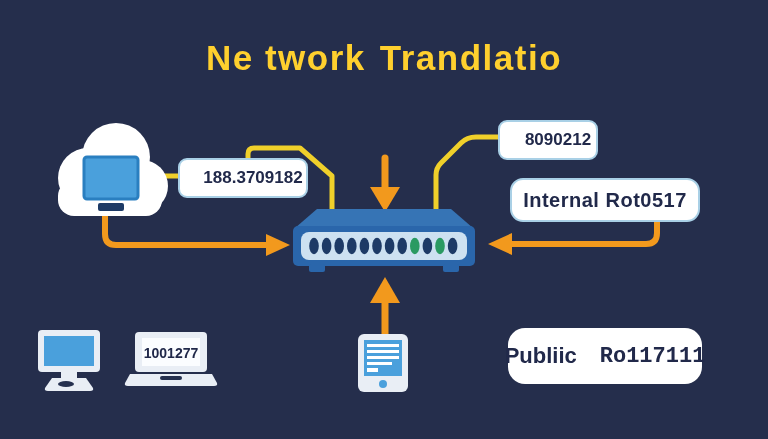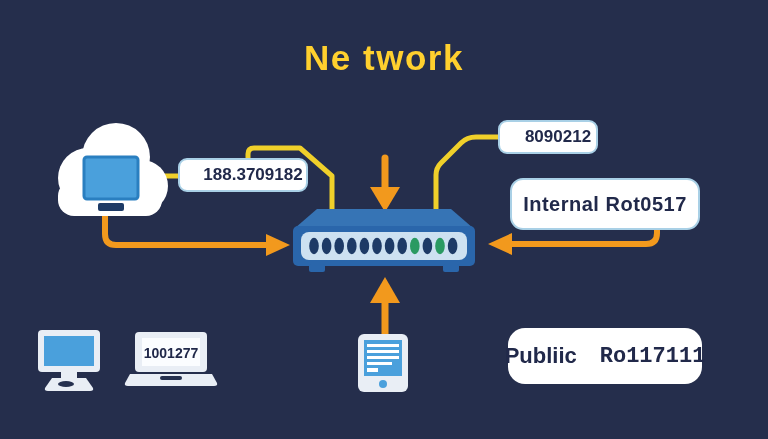--- a/index.html
+++ b/index.html
@@ -31,22 +31,22 @@
   
   .chip{
     position:absolute;box-sizing:border-box;
     background:#ffffff;
     border:2px solid var(--label-border,#a9d0e6);
     border-radius:9px;
     display:flex;align-items:center;justify-content:center;
     color:var(--label-text,#21294a);
     font-weight:bold;
   }
-  .chip-sm{height:34px;font-size:17px;padding-left:20px;}
-  .chip-md{height:52px;border-radius:13px;font-size:20px;font-weight:600;letter-spacing:.5px;}
+  .chip-sm{height:40px;font-size:17px;padding-left:20px;}
+  .chip-md{height:44px;border-radius:13px;font-size:20px;font-weight:600;letter-spacing:.5px;}
   .chip-public{
     height:56px;border-radius:17px;font-size:22px;border:none;gap:23px;
   }
   .chip-public .rest{font-weight:600;font-family:Liberation Mono, monospace;}
 </style>
 </head>
 <body>
 
 <div class="stage">
 
@@ -131,20 +131,21 @@
         <rect x="367" y="356" width="32" height="3"></rect>
         <rect x="367" y="362" width="25" height="3"></rect>
         <rect x="367" y="368" width="11" height="4"></rect>
       </g>
       <circle cx="383" cy="384" r="4" fill="#4aa0dc"></circle>
     </g>
   </svg>
 
   <div class="title">
     <span class="t-y">Ne twork</span>
+    <span class="t-y">Trandlatio</span>
   </div>
 
   <div class="chip chip-sm" style="left:178px;top:158px;width:130px;">188.3709182</div>
 
   <div class="chip chip-sm" style="left:498px;top:120px;width:100px;">8090212</div>
 
   <div class="chip chip-md" style="left:510px;top:178px;width:190px;">Internal Rot0517</div>
 
   <div class="chip chip-public" style="left:508px;top:328px;width:194px;">
     <span class="bold">Publiic</span>

